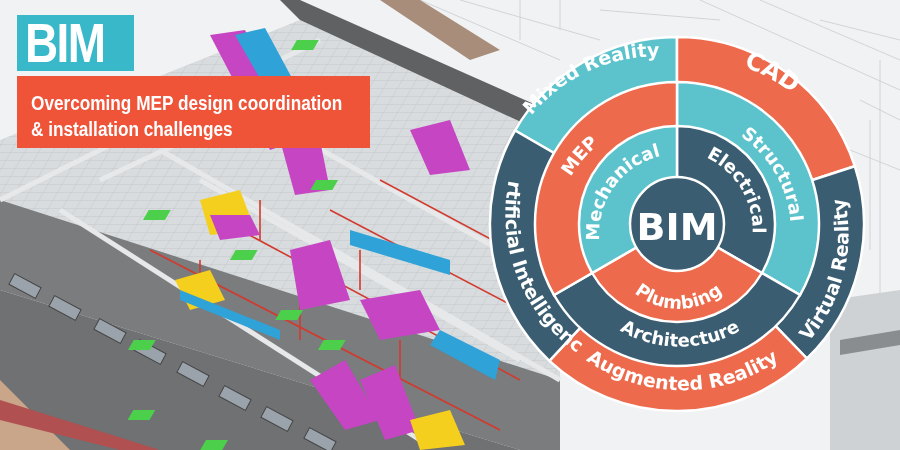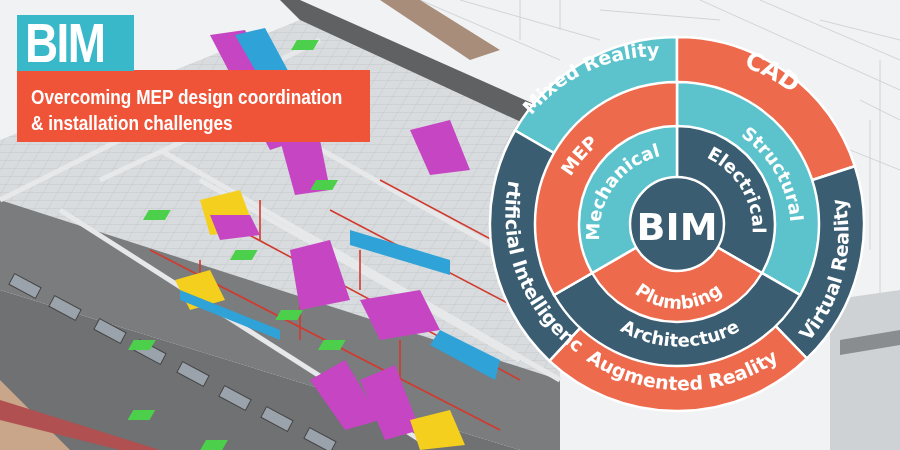--- a/index.html
+++ b/index.html
@@ -1,20 +1,20 @@
 <!DOCTYPE html>
 <html><head>
 <meta charset="utf-8">
 <style>
   html,body{margin:0;padding:0;}
   body{width:900px;height:450px;overflow:hidden;position:relative;background:#eef0f1;font-family:"DejaVu Sans",sans-serif;}
   #scene{position:absolute;left:0;top:0;width:900px;height:450px;}
   .title-box{position:absolute;left:17px;top:15px;width:117px;height:56px;background:#38b8c9;}
   .title-box span{position:absolute;left:8px;top:-4px;font-family:"Liberation Sans",sans-serif;font-weight:bold;font-size:56px;letter-spacing:-2px;color:#fff;line-height:64px;transform:scaleX(0.82);transform-origin:left;}
-  .sub-box{position:absolute;left:17px;top:70px;width:353px;height:72px;background:#ef5338;}
+  .sub-box{position:absolute;left:17px;top:76px;width:353px;height:72px;background:#ef5338;}
   .sub-box div{position:absolute;left:14px;font-family:"Liberation Sans",sans-serif;font-weight:bold;font-size:20px;color:#fff;transform:scaleX(0.86);transform-origin:left;white-space:nowrap;}
   .sub-box .l1{top:16px;}
   .sub-box .l2{top:42px;}
   svg text{font-family:"DejaVu Sans",sans-serif;font-weight:bold;fill:#fff;}
 </style>
 </head>
 <body>
 
 <svg id="scene" viewBox="0 0 900 450" xmlns="http://www.w3.org/2000/svg">
   <defs>

